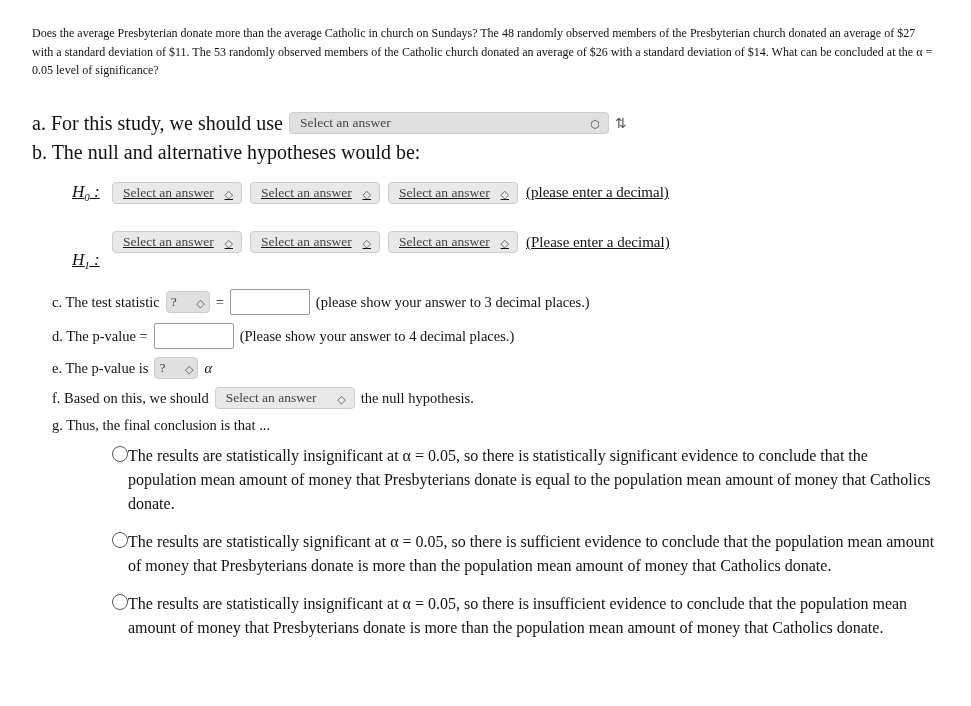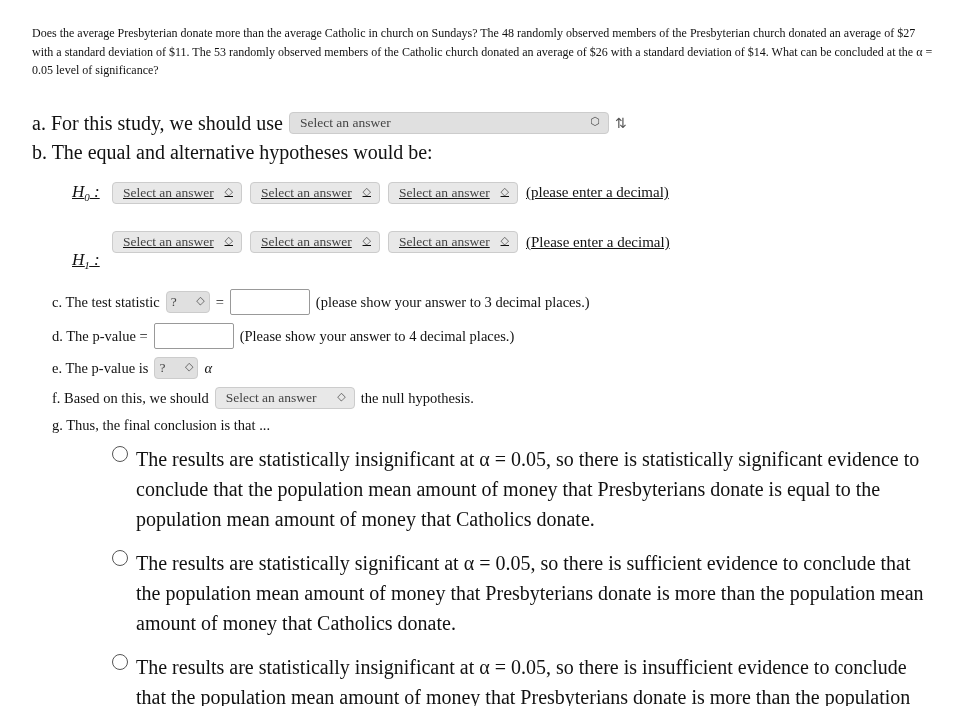--- a/index.html
+++ b/index.html
@@ -22,21 +22,21 @@
       align-items: center;
       flex-wrap: wrap;
       gap: 6px;
       font-size: 14.5px;
     }
     .part-label {
       font-size: 20px;
     }
     .select-dropdown {
       display: inline-flex;
-      align-items: flex-start;
+      align-items: flex-end;
       background: #e8e8e8;
       border: 1px solid #ccc;
       border-radius: 4px;
       padding: 2px 8px 2px 10px;
       font-size: 13.5px;
       cursor: pointer;
       min-width: 130px;
       color: #444;
       position: relative;
       gap: 4px;
@@ -89,23 +89,23 @@
       min-width: 50px;
       background: #e0e0e0;
       padding: 2px 6px;
     }
     .radio-group {
       margin: 10px 0 0 60px;
     }
     .radio-option {
       display: flex;
       align-items: flex-start;
-      gap: 8px;
+      gap: 0;
       margin-bottom: 14px;
-      font-size: 20px;
+      font-size: 16px;
       line-height: 1.5;
     }
     .radio-circle {
       width: 16px;
       height: 16px;
       border: 1.5px solid #555;
       border-radius: 50%;
       flex-shrink: 0;
       margin-top: 2px;
       background: #fff;
@@ -120,21 +120,21 @@
 <div class="part">
   <span class="part-label">a.  For this study, we should use</span>
   <span class="select-dropdown select-dropdown-wide">
     <span>Select an answer</span>
     <span class="chevron">⬡</span>
   </span>
   <span style="font-size:14px; color:#555;">⇅</span>
 </div>
 
 <div class="part">
-  <span class="part-label">b.  The equal and alternative hypotheses would be:</span>
+  <span class="part-label">b.  The null and alternative hypotheses would be:</span>
 </div>
 
 <div class="hypotheses-section">
 
   <div class="hyp-row">
     <span class="hyp-label" style="font-style:italic; font-size:17px;">H<sub>0</sub> :</span>
     <span class="select-dropdown">
       <span>Select an answer</span>
       <span class="chevron">◇</span>
     </span>

